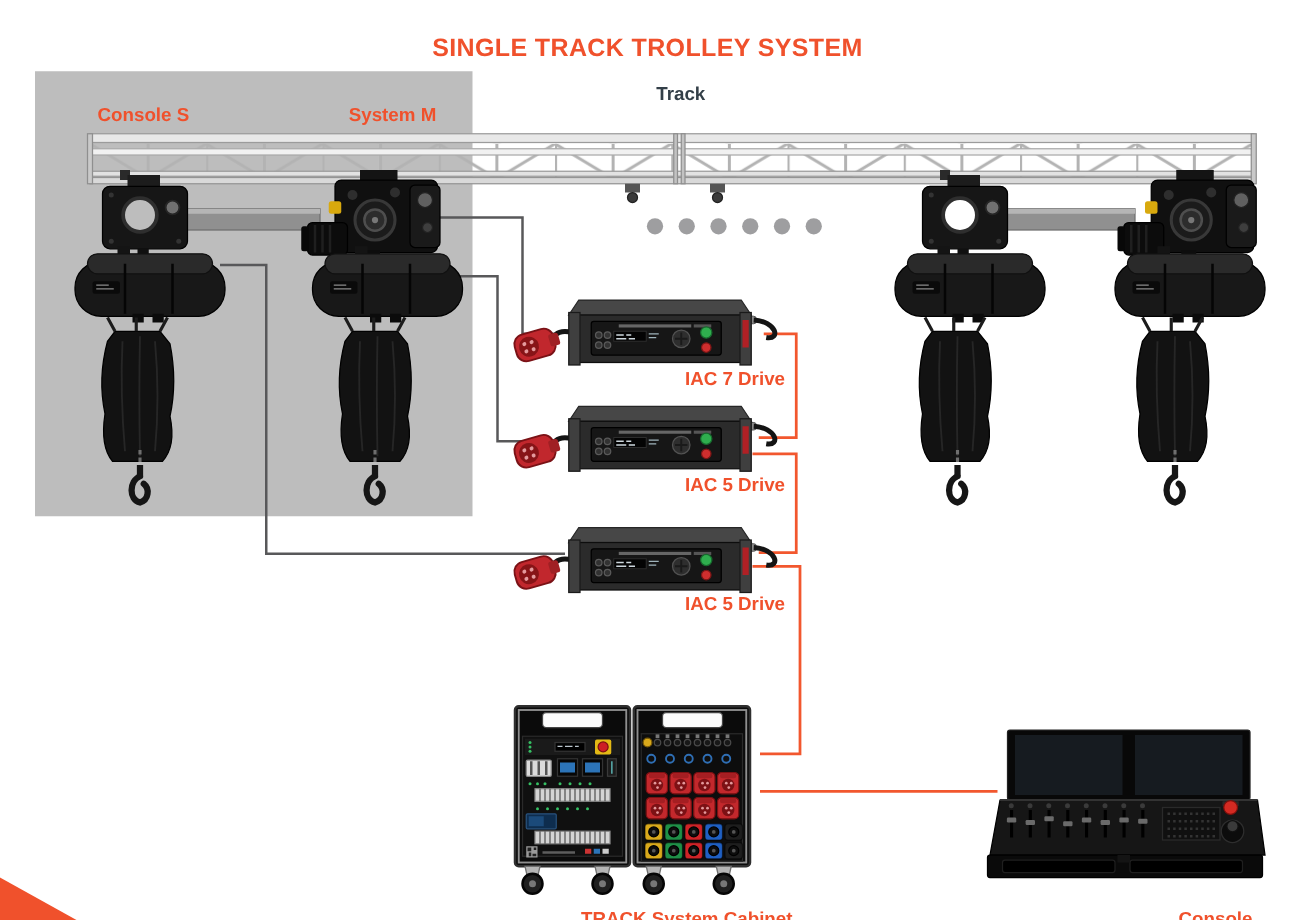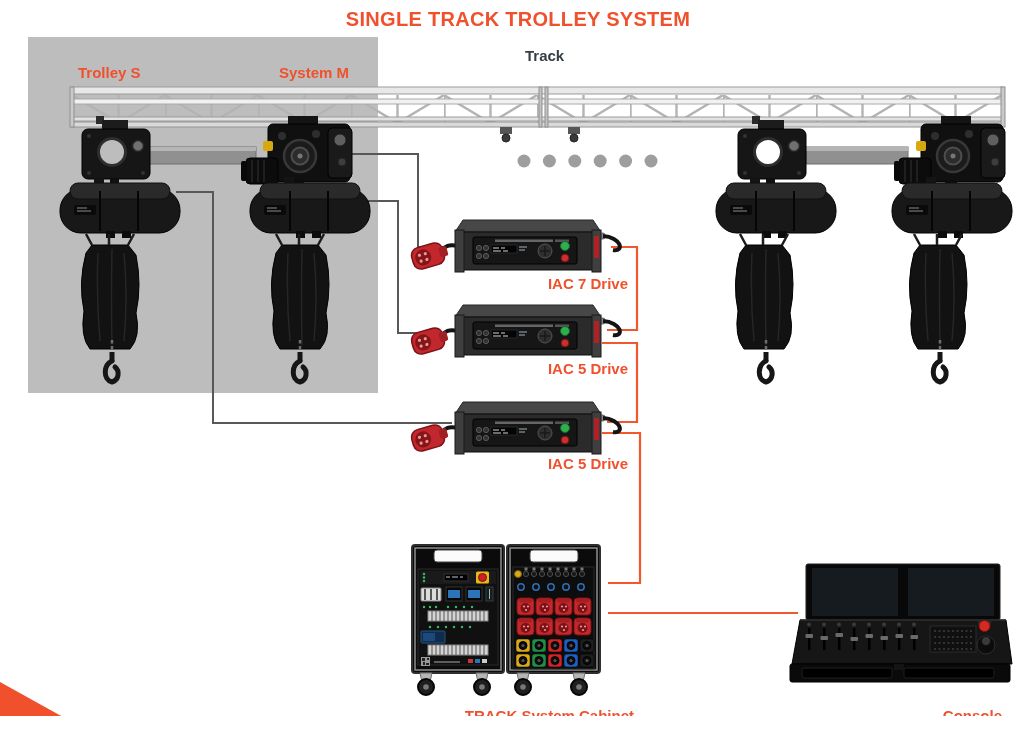--- a/index.html
+++ b/index.html
@@ -1,18 +1,19 @@
 <!DOCTYPE html>
 <html style="--accent: #F0512C; --track-label: #333F48; --highlight-box: #BDBDBD; --connector-dark: #58585A; --connector-orange: #F2572E; --dots: #9E9EA0;"><head>
 <meta charset="utf-8">
 <style>
   html,body{margin:0;padding:0;background:#fff;}
   #stage{
     position:relative;width:1036px;height:716px;background:#ffffff;overflow:hidden;
     font-family:"Liberation Sans",sans-serif;
+    margin-top:20px;
   }
   .lbl{
     position:absolute;font-weight:700;font-size:15px;color:var(--accent,#F0512C);
     white-space:nowrap;
   }
   .lbl.center{text-align:right;}
   #title{
     position:absolute;top:8px;left:0;width:100%;text-align:center;
     font-weight:700;font-size:20px;letter-spacing:.3px;color:var(--accent,#F0512C);
   }
@@ -433,21 +434,21 @@
     <rect x="2" y="100" width="220" height="18" rx="2" fill="#0a0a0a" stroke="#000"></rect>
     <rect x="14" y="104" width="90" height="10" rx="2" fill="#000" stroke="#1f1f1f"></rect>
     <rect x="116" y="104" width="90" height="10" rx="2" fill="#000" stroke="#1f1f1f"></rect>
     <rect x="106" y="100" width="10" height="6" fill="#141414"></rect>
   </g>
 
   <polygon points="0,682 99,737 0,737" style="fill:var(--accent,#F0512C)"></polygon>
 </svg>
 
 <div id="title">SINGLE TRACK TROLLEY SYSTEM</div>
-<div class="lbl" style="left:78px;top:64px;">Trolley S</div>
+<div class="lbl" style="left:78px;top:64px;">Console S</div>
 <div class="lbl" style="left:279px;top:64px;">System M</div>
 <div class="lbl" id="track-label" style="left:525px;top:47px;">Track</div>
 <div class="lbl center" style="left:428px;width:200px;top:275px;">IAC 7 Drive</div>
 <div class="lbl center" style="left:428px;width:200px;top:360px;">IAC 5 Drive</div>
 <div class="lbl center" style="left:428px;width:200px;top:455px;">IAC 5 Drive</div>
 <div class="lbl center" style="left:378px;width:256px;top:707px;">TRACK System Cabinet</div>
 <div class="lbl center" style="left:806px;width:196px;top:707px;">Console</div>
 
 </div>
 

